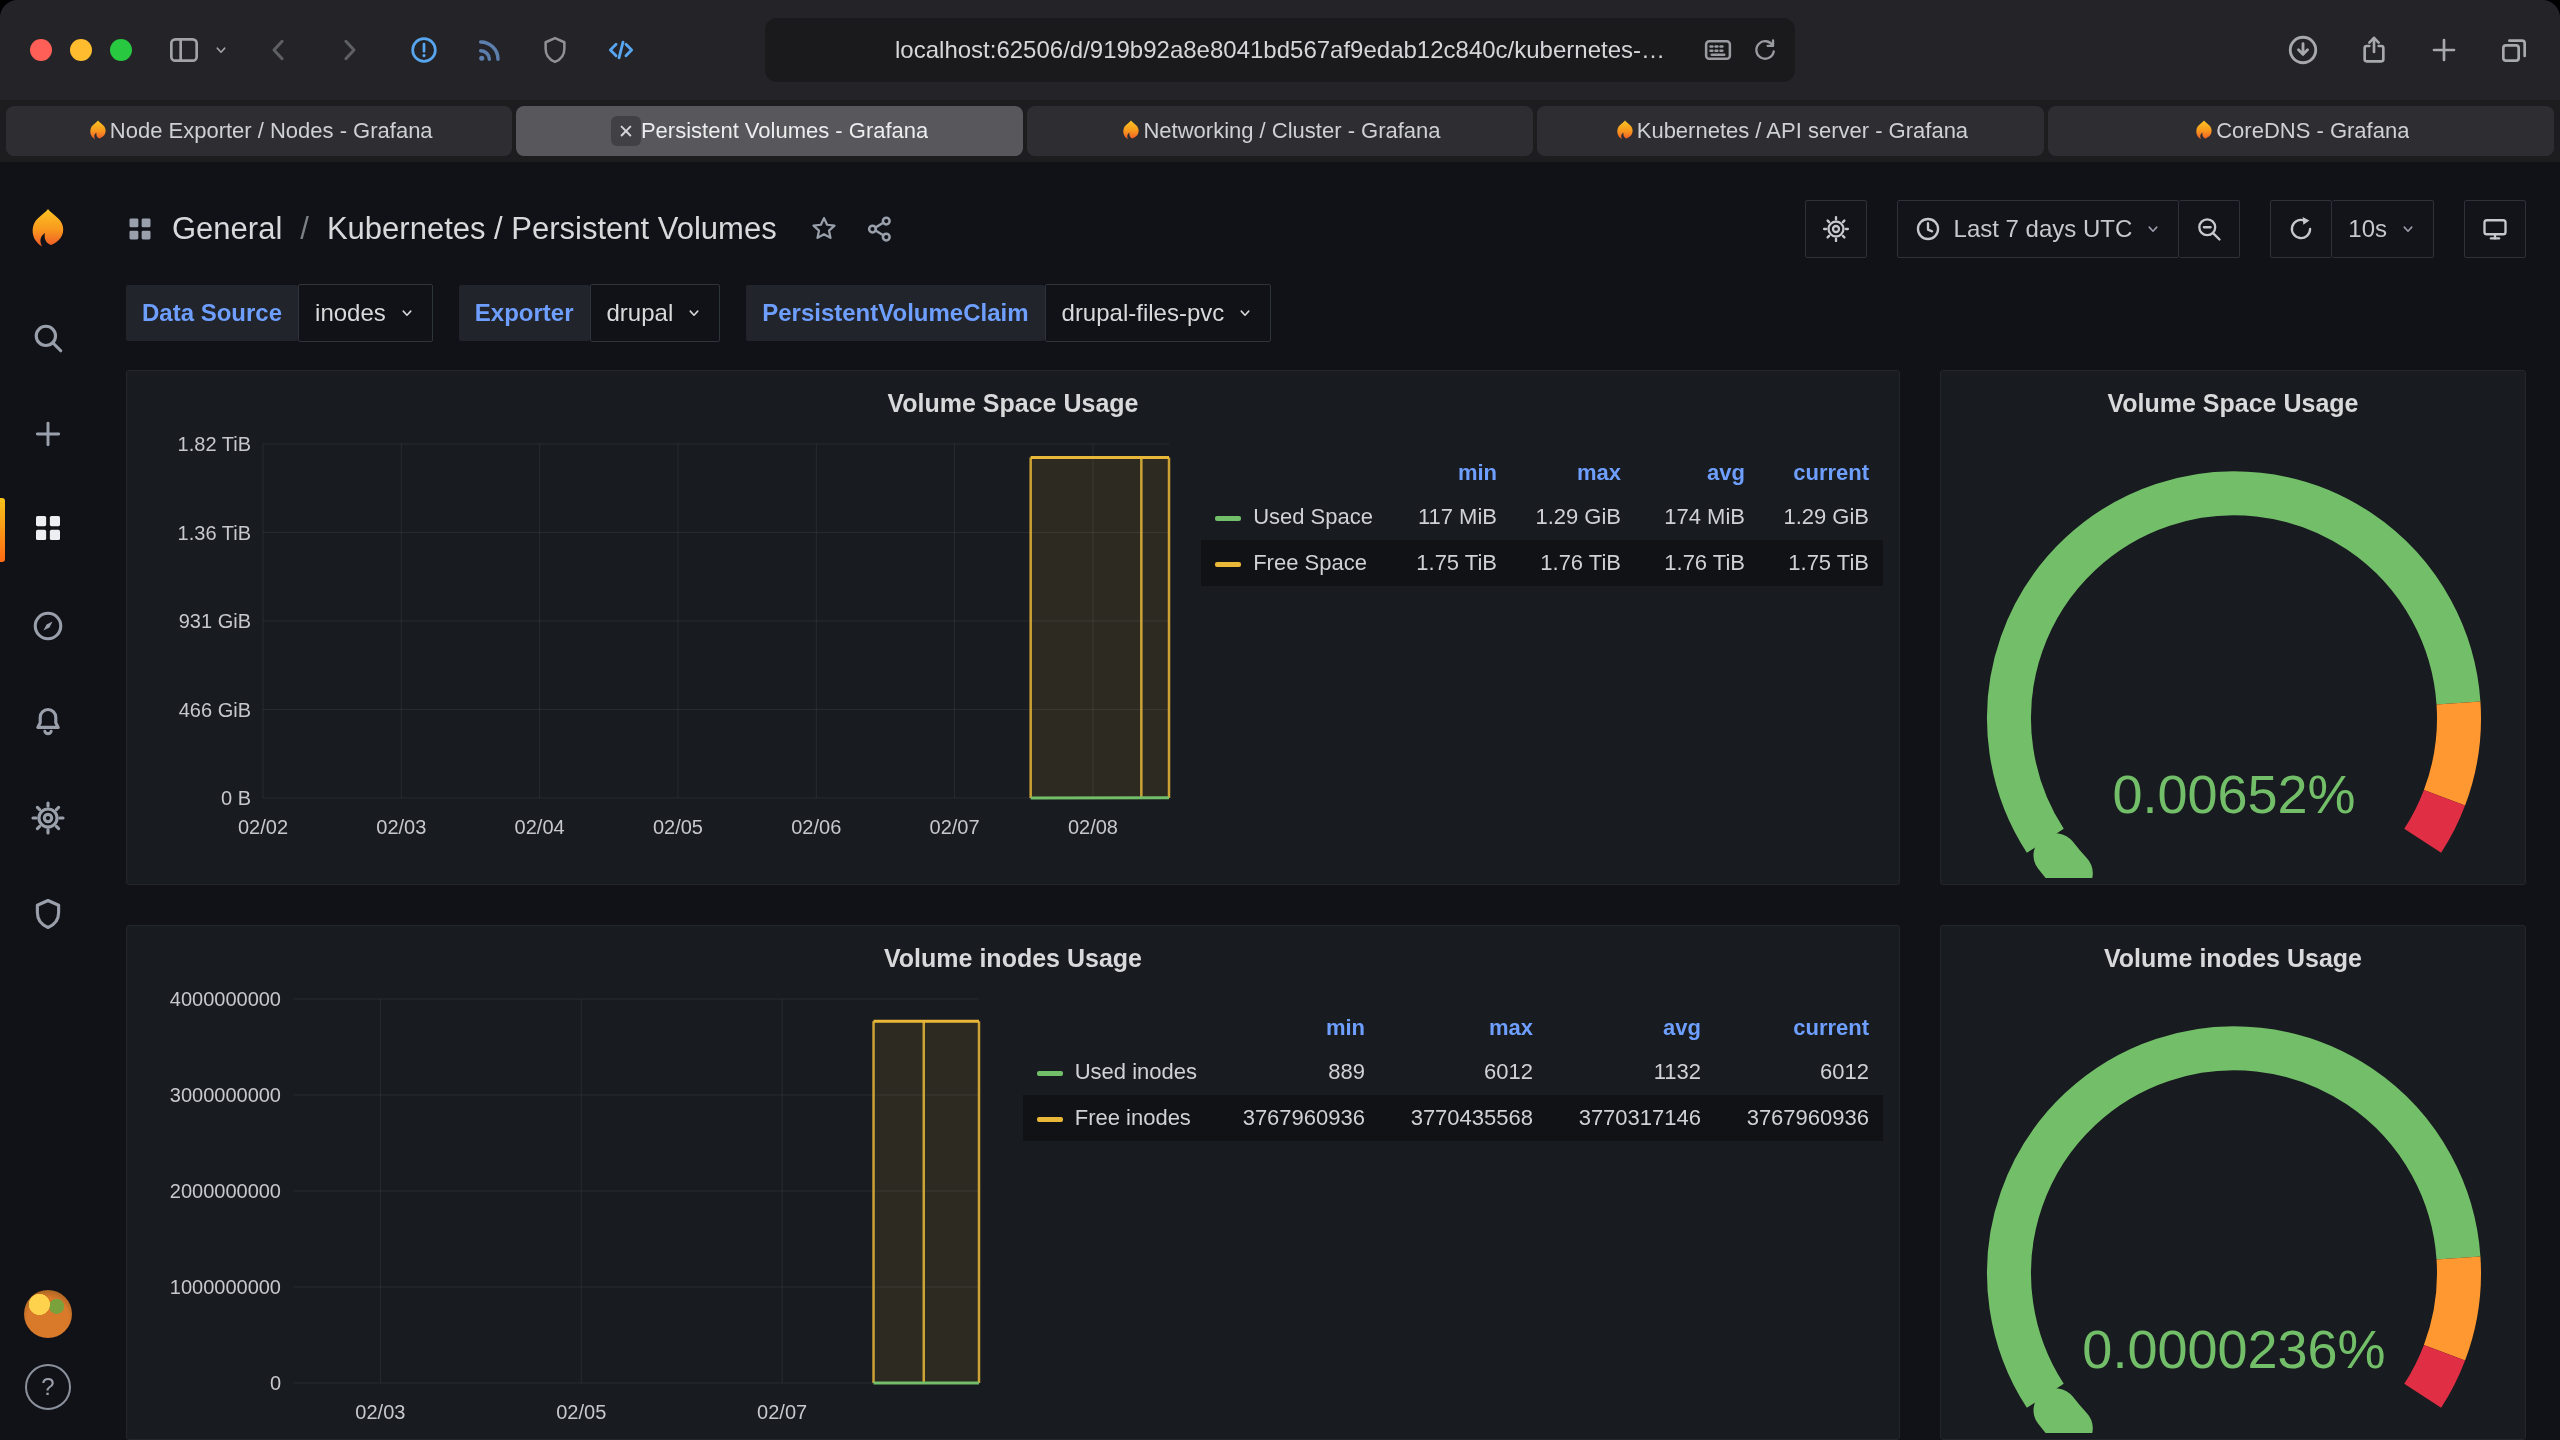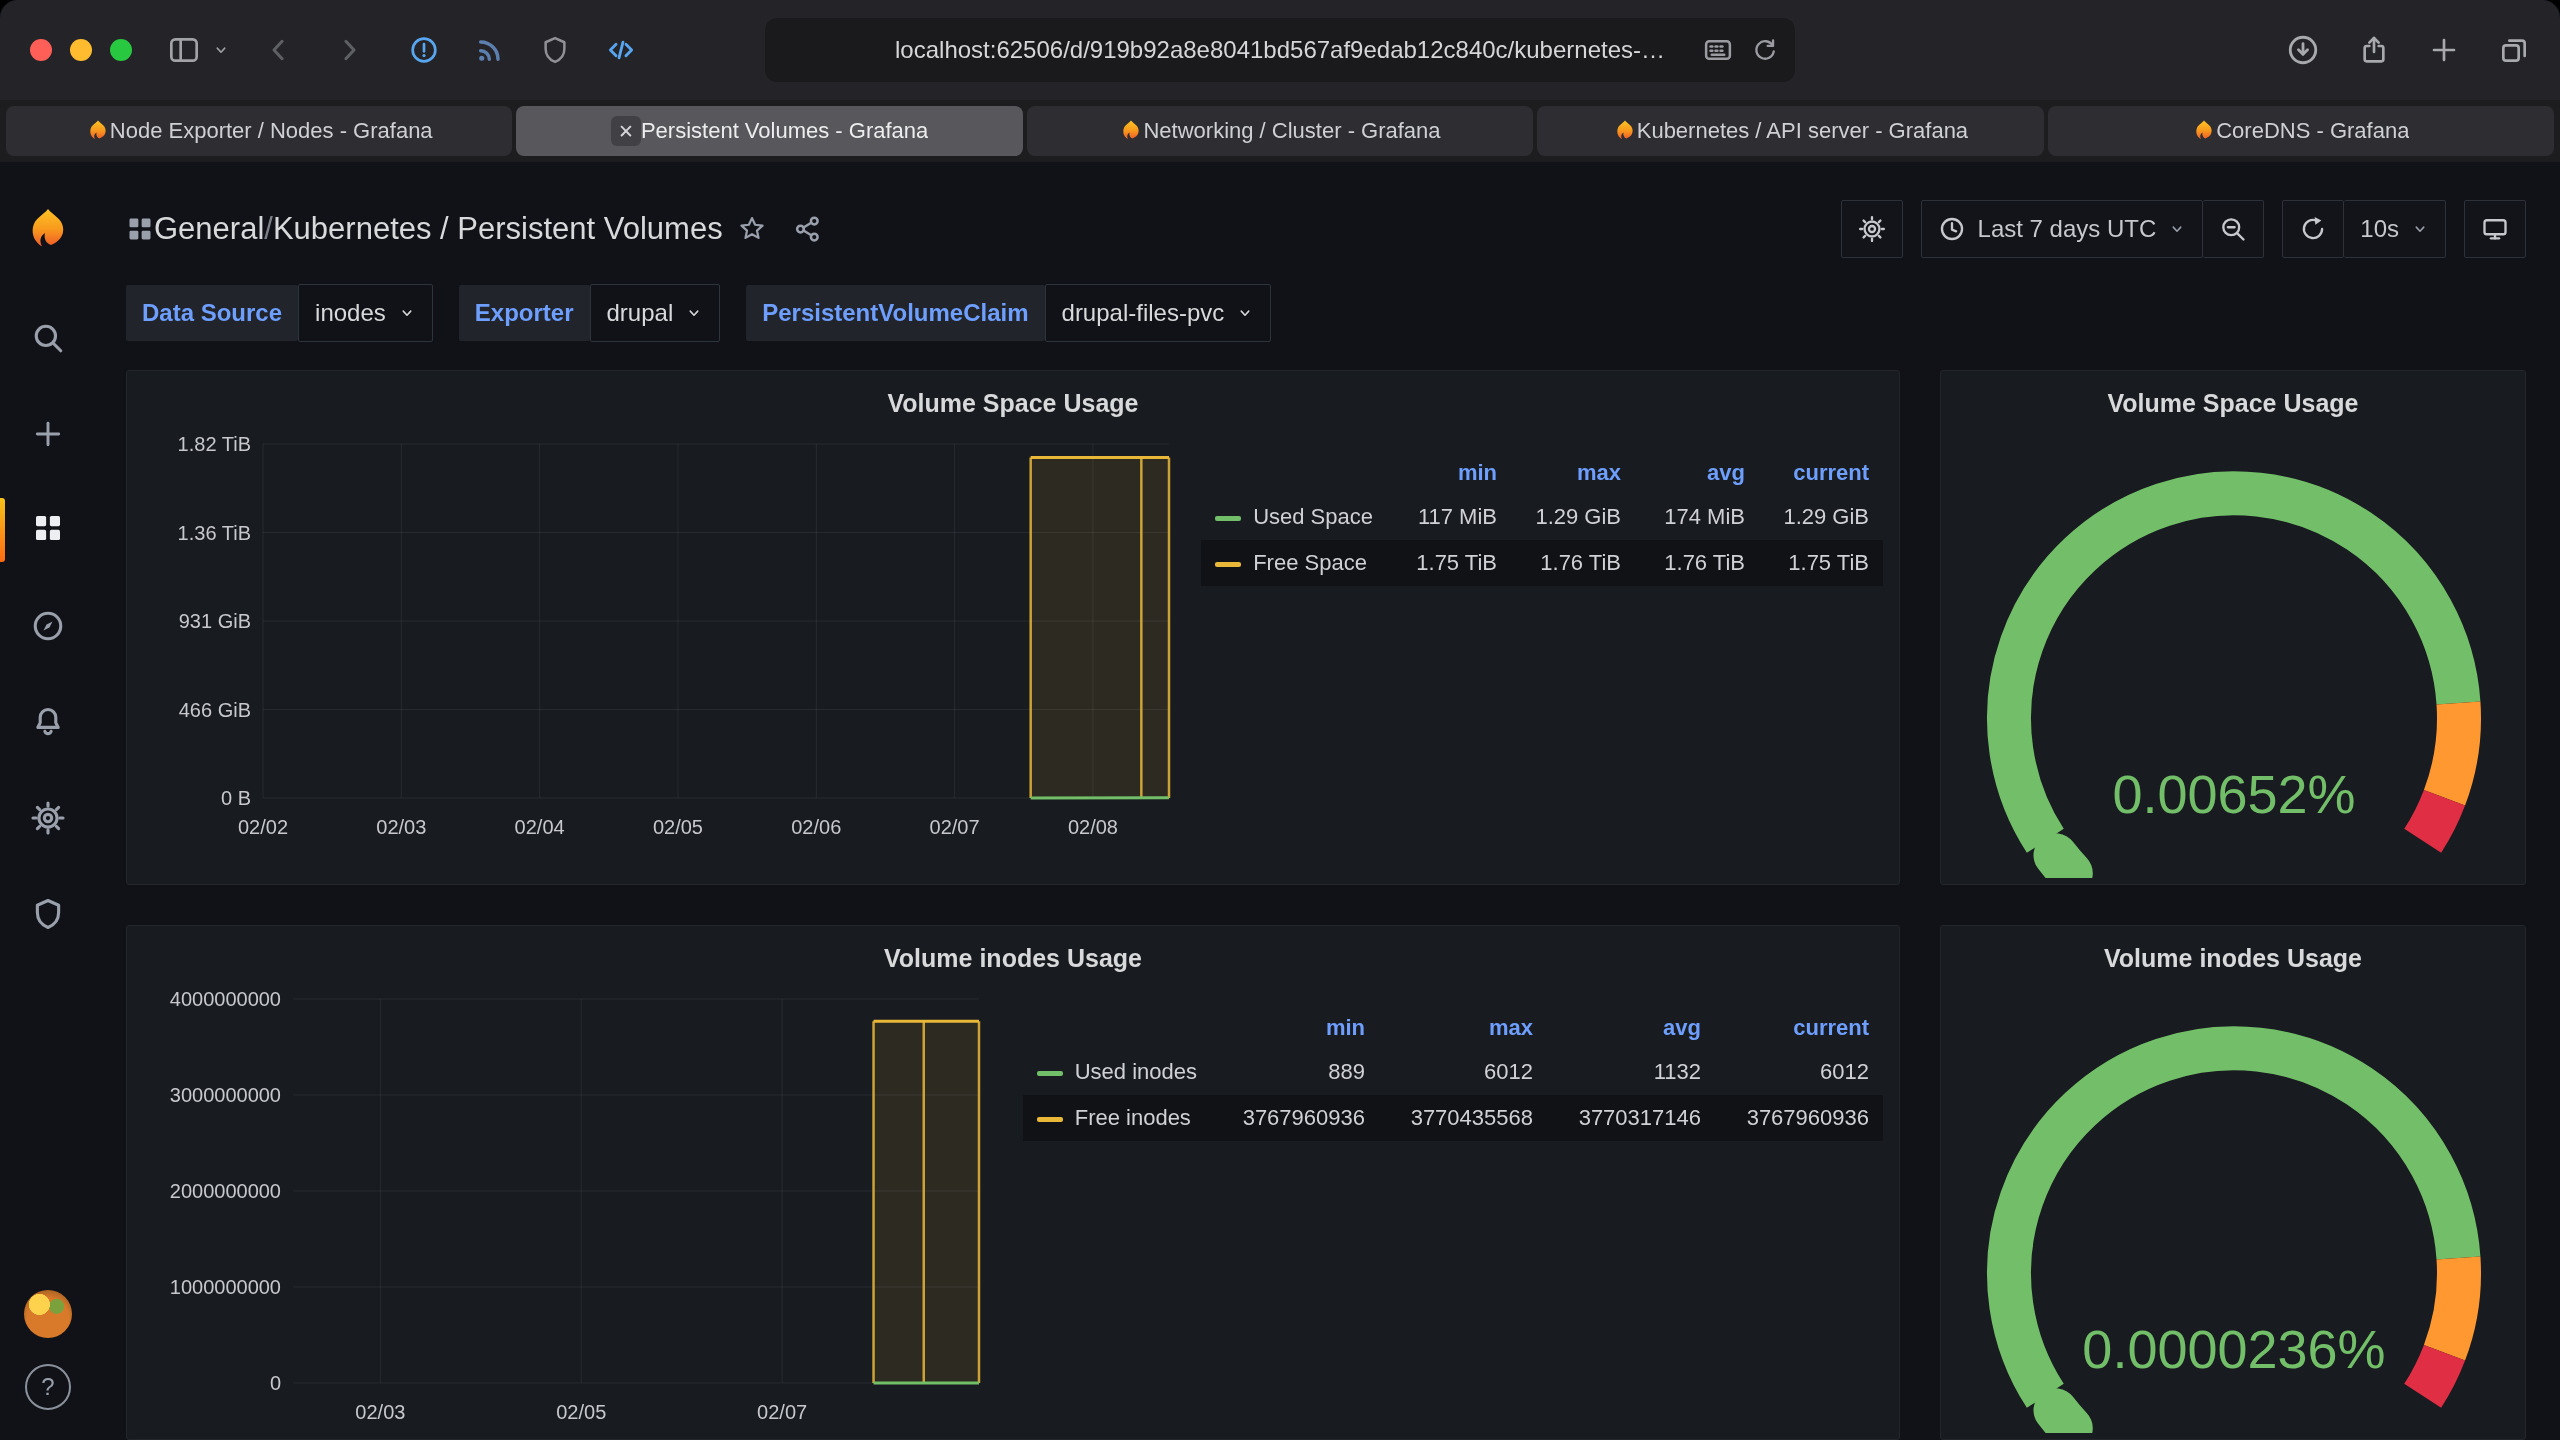--- a/index.html
+++ b/index.html
@@ -41,24 +41,24 @@
     background:radial-gradient(circle at 32% 30%,#ffd24d 0 22%,rgba(0,0,0,0) 23%),
                radial-gradient(circle at 68% 34%,#7aa13c 0 16%,rgba(0,0,0,0) 17%),
                radial-gradient(circle at 50% 60%,#d97a2b 0 55%,#7c4f1c 100%);}
   .help-circle{width:42px;height:42px;border-radius:50%;border:2px solid #8b919c;color:#9aa0ab;display:flex;
     align-items:center;justify-content:center;font-size:24px;margin-bottom:30px;}
 
   .main{flex:1;padding:0 34px 0 30px;min-width:0;}
 
   
   .dash-nav{margin-top:38px;display:flex;align-items:center;}
-  .crumbs{display:flex;align-items:center;color:#d8d9da;font-size:31px;}
+  .crumbs{display:flex;align-items:center;gap:18px;color:#d8d9da;font-size:31px;}
   .crumb-sep{color:#7b8087;}
   .crumb-icons{display:flex;gap:26px;margin-left:14px;color:#9aa0ab;align-items:center;}
-  .nav-right{margin-left:auto;display:flex;gap:18px;align-items:center;}
+  .nav-right{margin-left:auto;display:flex;gap:30px;align-items:center;}
   .btn-group{display:flex;}
   .tbtn{height:56px;display:flex;align-items:center;gap:12px;padding:0 16px;border:1px solid #2c313a;border-radius:2px;
     color:#c7c8ce;font-size:24px;background:rgba(255,255,255,0.01);}
   .btn-group .tbtn+.tbtn{border-left:none;}
   .tbtn .chev{color:#9aa0ab;}
 
   
   .variables{margin-top:26px;display:flex;gap:26px;}
   .var-pair{display:flex;align-items:center;}
   .var-label{height:56px;display:flex;align-items:center;padding:0 16px;background:#21242b;border-radius:2px;

